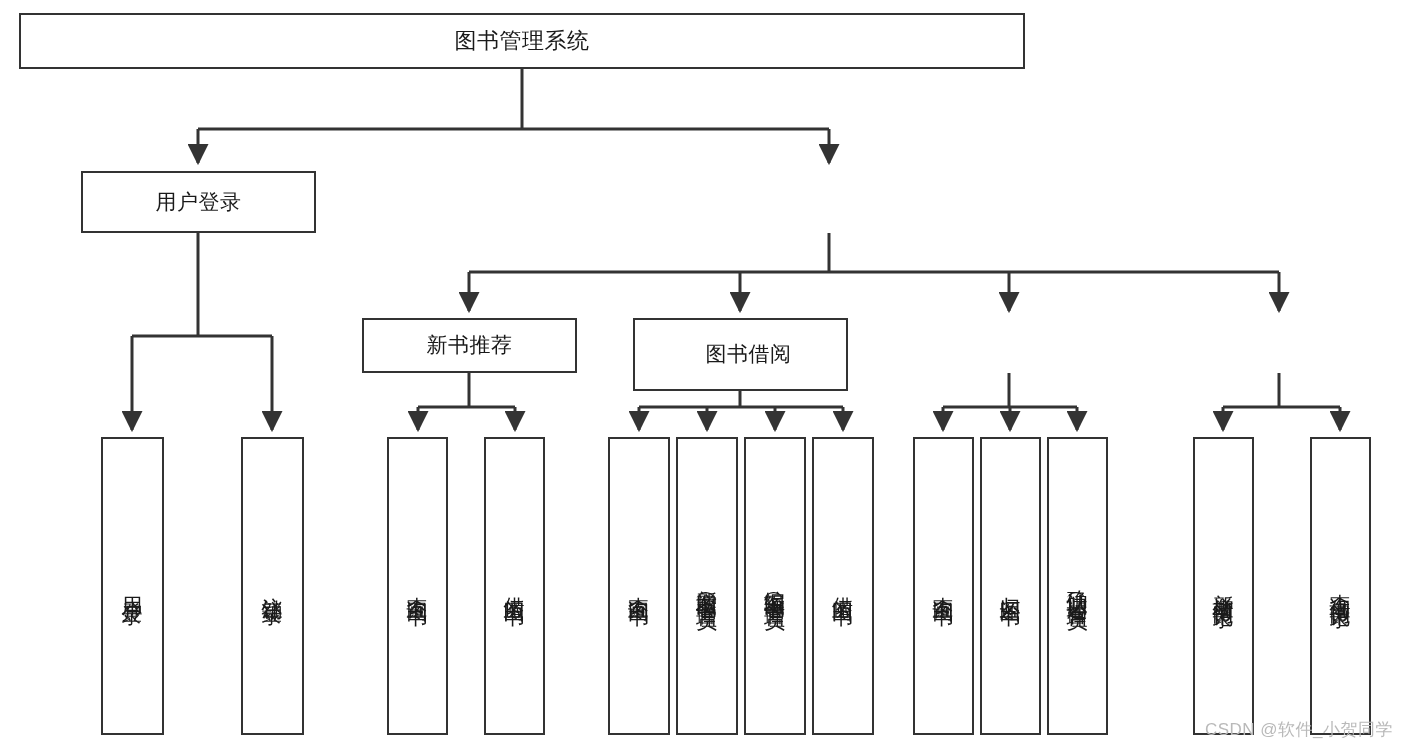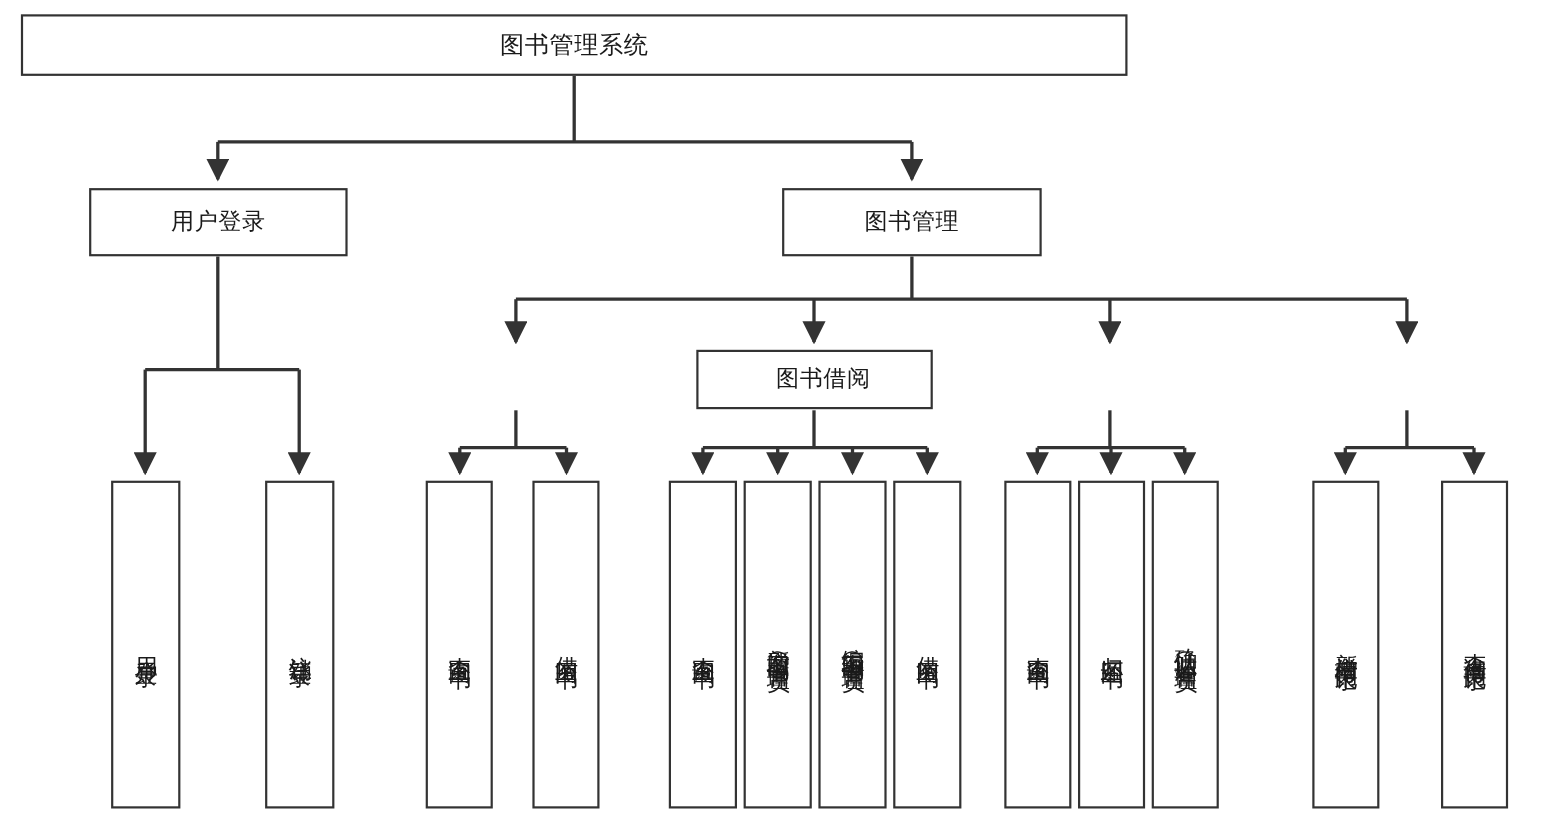--- a/index.html
+++ b/index.html
@@ -129,25 +129,25 @@
     </g>
   </svg>
 
   <div class="node h-node root-node" style="left:19px; top:13px; width:1006px; height:56px;text-align:center;">
     <span class="node-label">图书管理系统</span>
   </div>
 
   <div class="node h-node" style="left:81px; top:171px; width:235px; height:62px;">
     <span class="node-label">用户登录</span>
   </div>
-  <div class="node h-node" style="left:711px; top:171px; width:236px; height:62px;">
-    <span class="node-label">图书管理</span>
+
+  <div class="node h-node" style="left:362px; top:318px; width:215px; height:55px;">
+    <span class="node-label">新书推荐</span>
   </div>
-
-  <div class="node h-node" style="left:633px; top:318px; width:215px; height:54px;padding-left:16px;">
+  <div class="node h-node" style="left:633px; top:318px; width:215px; height:73px;padding-left:16px;">
     <span class="node-label">图书借阅</span>
   </div>
 
   <div class="node v-node" style="left:101px; top:437px; width:63px; height:298px;">
     <span class="node-label">用户登录</span>
   </div>
   <div class="node v-node" style="left:241px; top:437px; width:63px; height:298px;">
     <span class="node-label">注销登录</span>
   </div>
 
@@ -181,14 +181,15 @@
     <span class="node-label">确认归还（管理员）</span>
   </div>
 
   <div class="node v-node" style="left:1193px; top:437px; width:61px; height:298px;">
     <span class="node-label">新增借阅记录</span>
   </div>
   <div class="node v-node" style="left:1310px; top:437px; width:61px; height:298px;">
     <span class="node-label">查询借阅记录</span>
   </div>
 
+  <div class="watermark">CSDN @软件_小贺同学</div>
 
 </div>
 
 </body></html>

